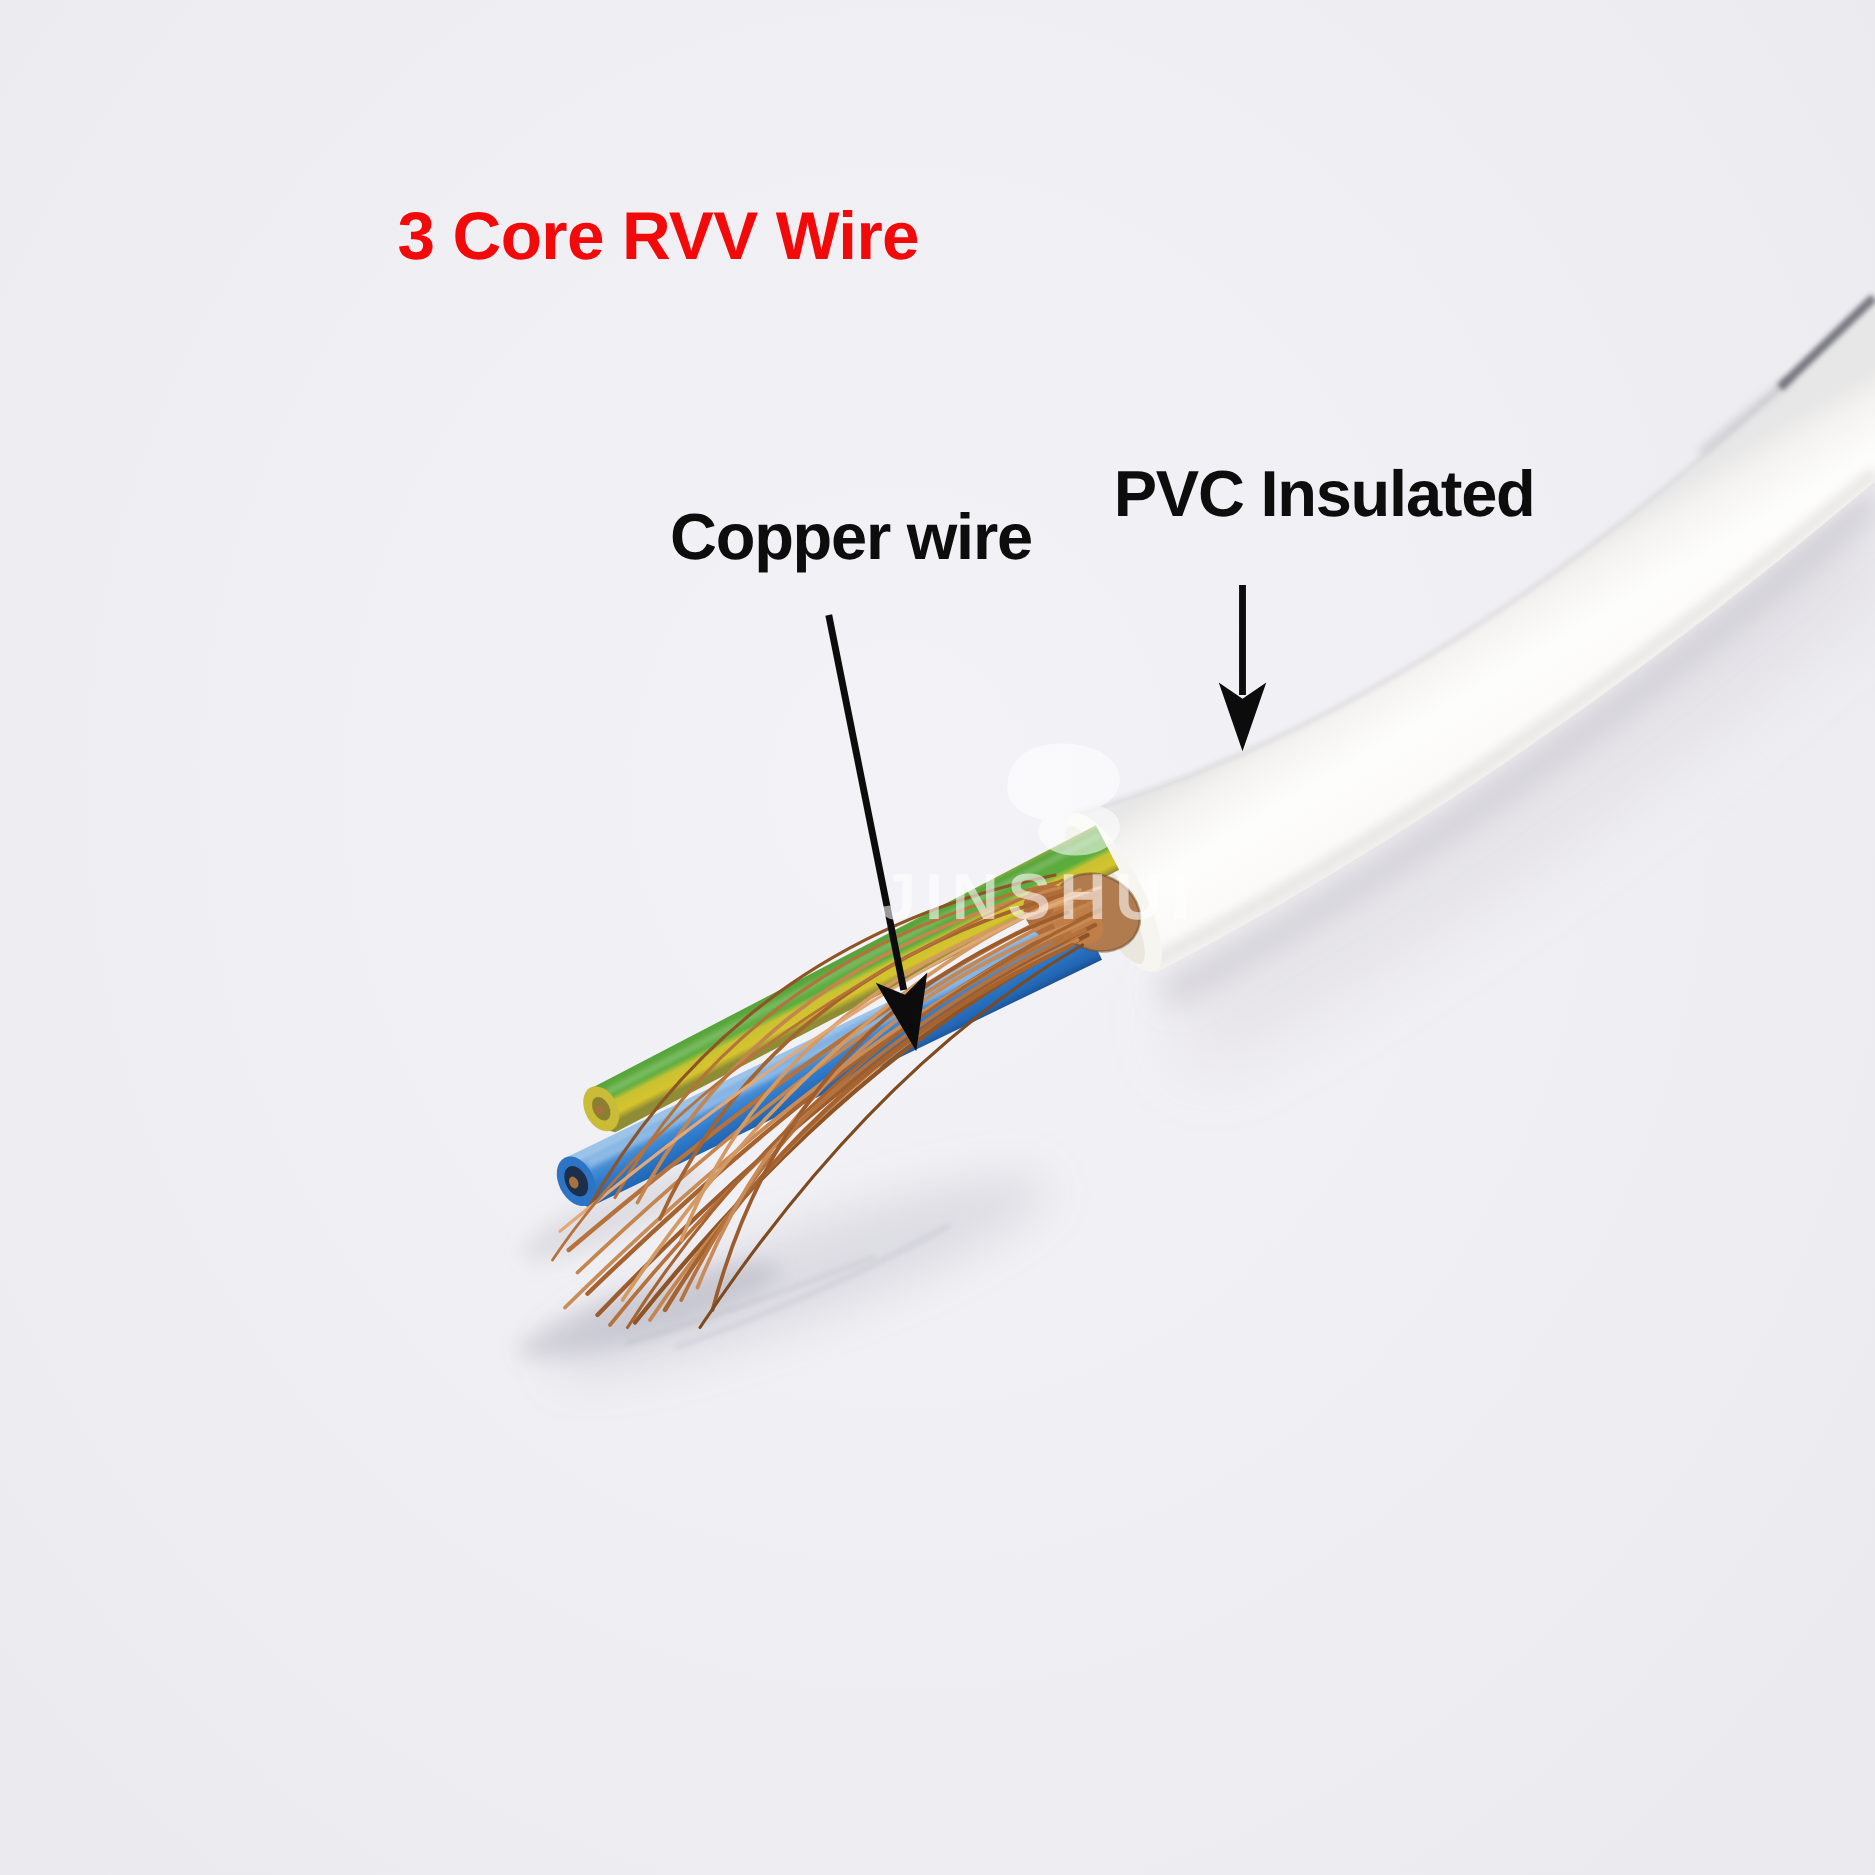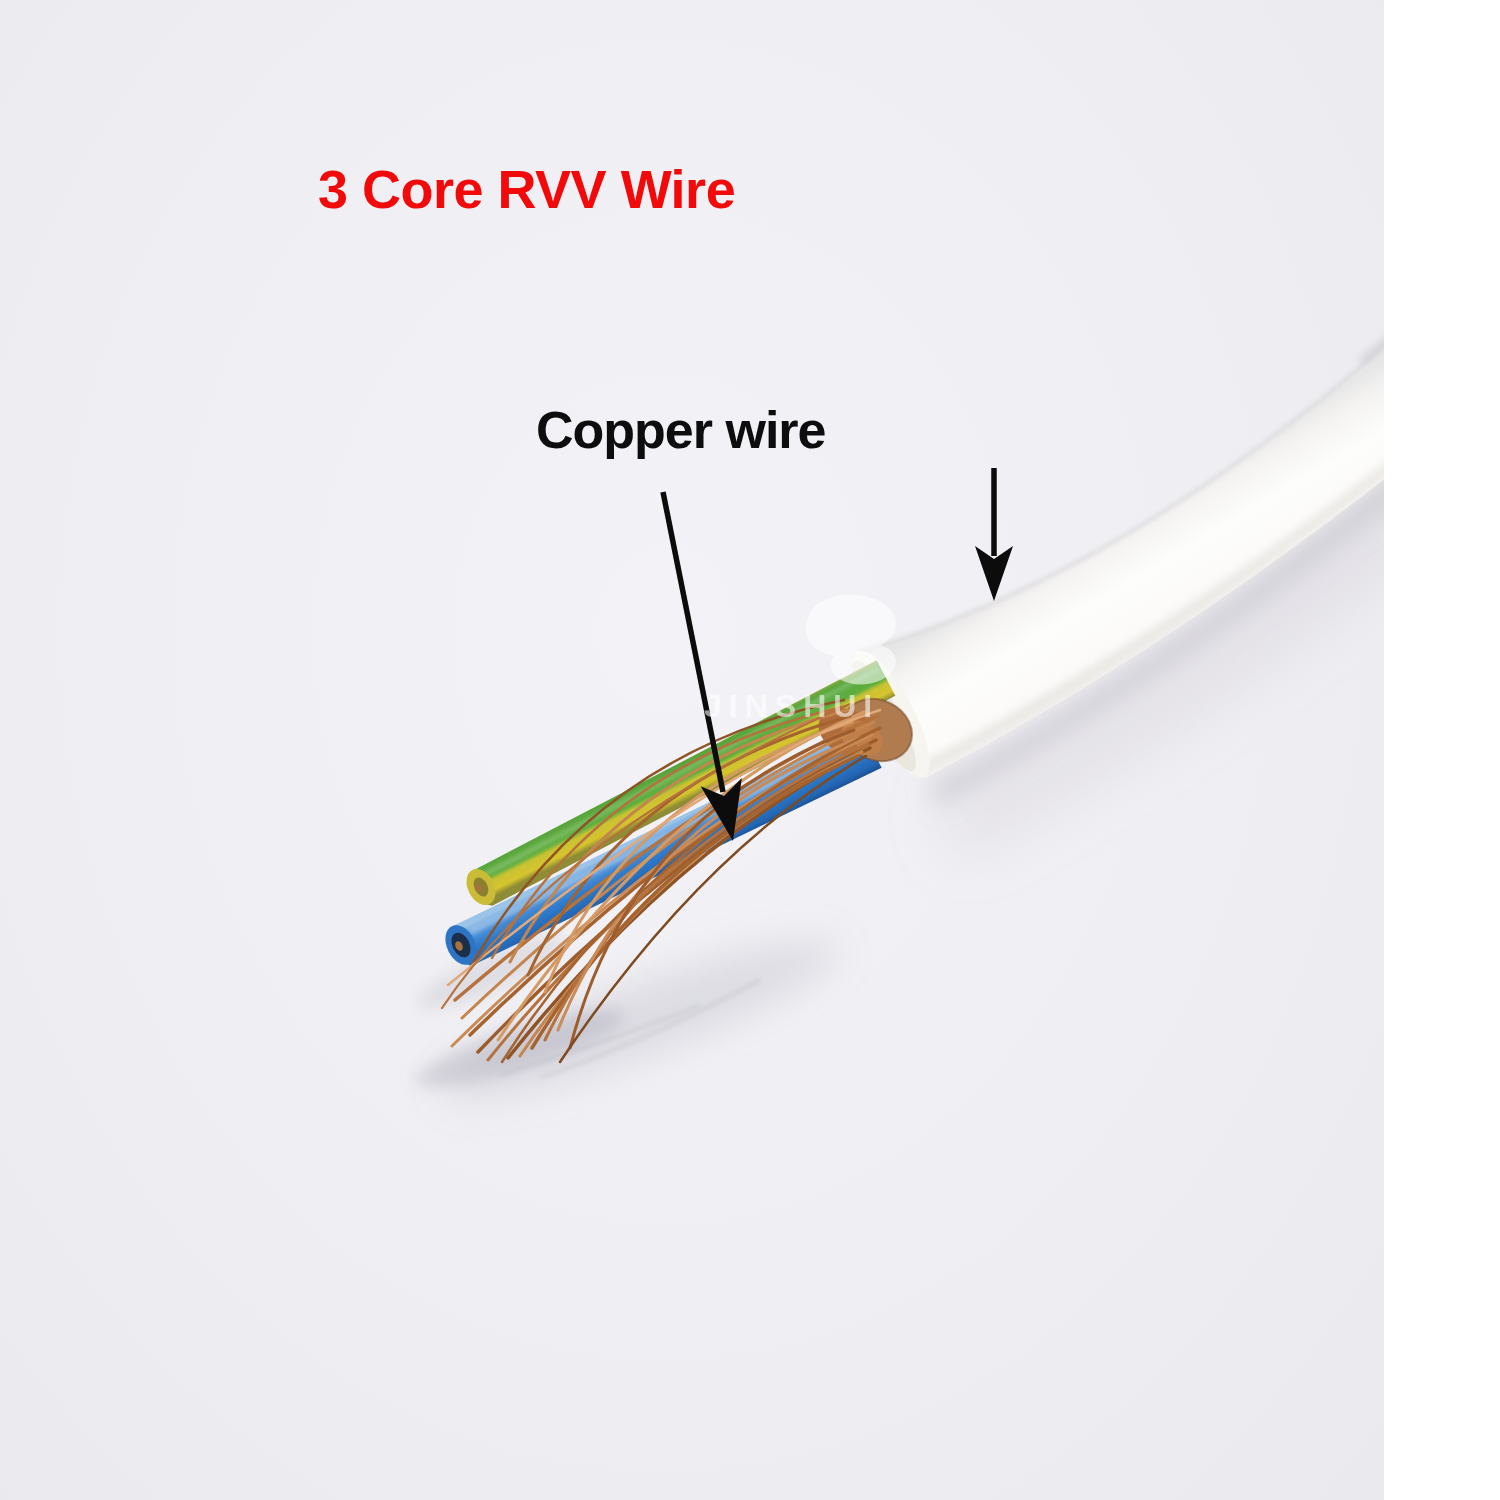--- a/index.html
+++ b/index.html
@@ -1,18 +1,18 @@
 <!DOCTYPE html>
 <html><head>
 <meta charset="utf-8">
 <style>
   html,body{margin:0;padding:0;}
   #stage{
     position:relative;
-    width:1384px;height:1500px;
+    width:1500px;height:1500px;
     overflow:hidden;
     background:radial-gradient(ellipse at 48% 42%, #f3f2f6 0%, #efeef2 55%, #eae9ee 100%);
     font-family:"Liberation Sans", sans-serif;
   }
   #photo-svg{position:absolute;left:0;top:0;z-index:1;}
   .label{
     position:absolute;z-index:3;
     font-weight:bold;color:#0d0d0d;
     font-size:52px;letter-spacing:-1px;white-space:nowrap;
   }
@@ -20,21 +20,21 @@
     position:absolute;z-index:3;
     left:318px;top:158px;
     font-weight:bold;font-size:54px;letter-spacing:-0.5px;
     color:#f20a0a;white-space:nowrap;
   }
   #copper-label{left:536px;top:400px;}
   #pvc-label{left:891px;top:366px;}
   #watermark-text{
     position:absolute;z-index:2;
     left:704px;top:688px;
-    font-weight:bold;font-size:32px;letter-spacing:7px;
+    font-weight:bold;font-size:52px;letter-spacing:7px;
     color:rgba(255,255,255,0.58);white-space:nowrap;
   }
 </style>
 </head>
 <body>
 
 <div id="stage">
 
   <svg id="photo-svg" width="1500" height="1500" viewBox="0 0 1500 1500">
     <defs>
@@ -173,15 +173,16 @@
     <g>
       <path d="M 994 468 L 994 556" stroke="#0c0c0c" stroke-width="5.5" fill="none"></path>
       <g transform="translate(994,601) rotate(90)">
         <polygon points="0,0 -55,-19 -42,0 -55,19" fill="#0c0c0c"></polygon>
       </g>
     </g>
   </svg>
 
   <div id="title-label">3 Core RVV Wire</div>
   <div id="copper-label" class="label">Copper wire</div>
+  <div id="pvc-label" class="label">PVC Insulated</div>
   <div id="watermark-text">JINSHUI</div>
 
 </div>
 
 </body></html>

